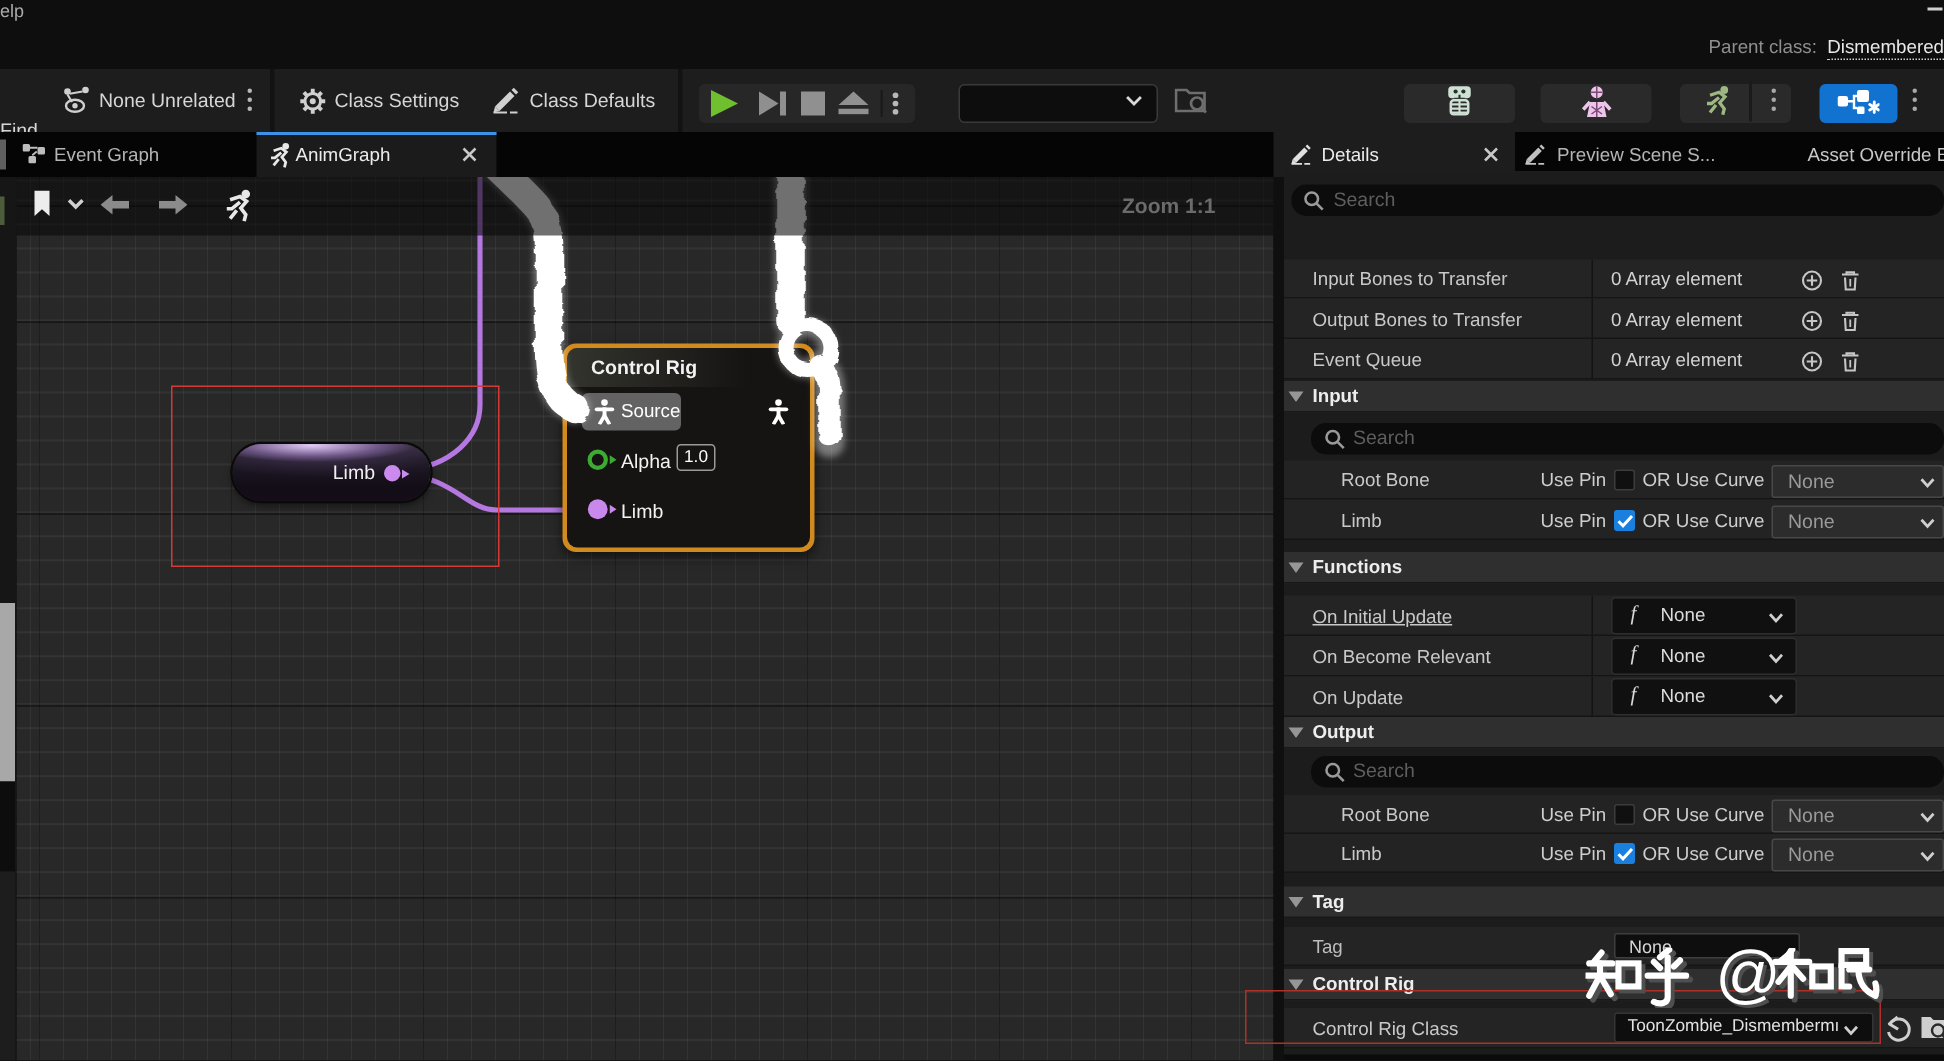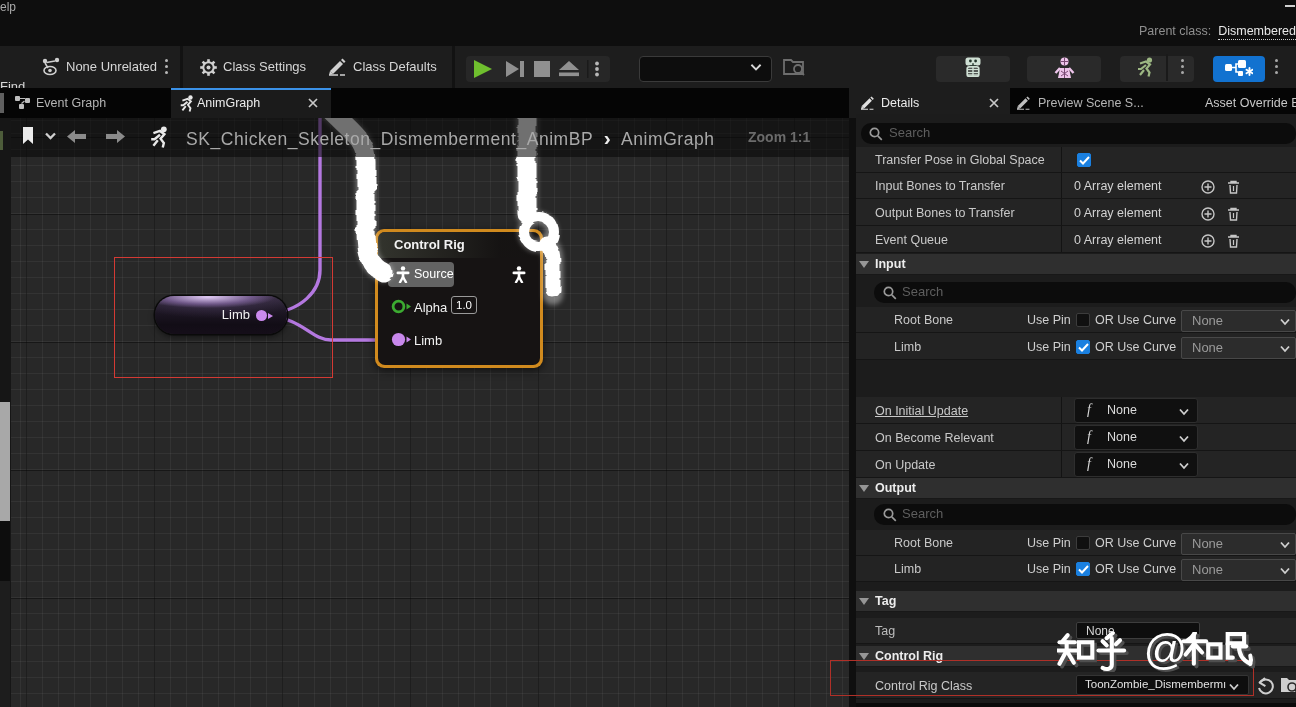--- a/index.html
+++ b/index.html
@@ -338,48 +338,39 @@
           <path d="M8 0 L8 4 H19 V9 H8 L8 13 L0 6.5 Z" fill="#8b8b8b"></path>
         </svg>
     <svg class="abs" style="left:95px;top:12px;" width="19" height="13" viewBox="0 0 19 13">
           <path d="M11 0 L11 4 H0 V9 H11 L11 13 L19 6.5 Z" fill="#8b8b8b"></path>
         </svg>
     <svg class="abs" style="left:138px;top:8px;" width="22" height="22" viewBox="0 0 20 20">
      <circle cx="13.5" cy="3" r="2.6" fill="#e8e8e8"></circle>
      <path d="M4 6.5 l6 -2 4 3 -3.5 4 3 4 -1 4" fill="none" stroke="#e8e8e8" stroke-width="2.2"></path>
      <path d="M10 8 l-5 4 -3 0 M8 13 l-4 5" fill="none" stroke="#e8e8e8" stroke-width="2.2"></path>
     </svg>
-    <span id="bctext">SK_Chicken_Skeleton_Dismemberment_AnimBP &nbsp;<span style="color:#ededed;font-weight:bold;font-size:21px;">›</span>&nbsp; AnimGraph</span>
     <span id="bczoom">Zoom 1:1</span>
   </div>
  </div>
  <div id="sliver">
    <div class="abs" style="left:0;top:13px;width:3px;height:19px;background:#4d5c3a;"></div>
    <div class="abs" style="left:0;top:284px;width:10px;height:119px;background:#a8a8a8;"></div>
    <div class="abs" style="left:0;top:403px;width:10px;height:60px;background:#0d0d0d;"></div>
    <div class="abs" style="left:0;top:463px;width:10px;height:126px;background:#1d1d1d;"></div>
  </div>
  <div id="split"></div>
 
  <div id="details">
   <div class="search" style="left:5px;top:9px;width:435px;">
     <svg class="abs" style="left:8px;top:4px;" width="14" height="14" viewBox="0 0 14 14">
           <circle cx="5.5" cy="5.5" r="4.2" fill="none" stroke="#9a9a9a" stroke-width="1.7"></circle>
           <path d="M8.8 8.8 l4 4" stroke="#9a9a9a" stroke-width="1.7"></path>
         </svg>
     <span class="ph">Search</span>
   </div>
-  <div class="drow" style="top:33px;height:26px;">
-    <span class="dlab" style="top:6px;">Transfer Pose in Global Space</span>
-        <div style="position:absolute;left:205px;top:0;bottom:0;width:1px;background:rgba(0,0,0,0.45);"></div>
-    <div class="cbox on" style="left:221px;top:6px;"></div>
-    <svg class="abs" style="left:223px;top:9px;" width="11" height="9" viewBox="0 0 11 9">
-          <path d="M1 4.5 L4 7.5 L10 1" fill="none" stroke="#fff" stroke-width="2"></path>
-        </svg>
-  </div>
   <div class="drow" style="top:59px;height:26px;">
     <span class="dlab" style="top:6px;">Input Bones to Transfer</span>
         <div style="position:absolute;left:205px;top:0;bottom:0;width:1px;background:rgba(0,0,0,0.45);"></div>
     <span class="valtxt" style="top:6px;">0 Array element</span>
     <svg class="abs" style="left:345px;top:7px;" width="14" height="14" viewBox="0 0 14 14">
           <circle cx="7" cy="7" r="6" fill="none" stroke="#c6c6c6" stroke-width="1.4"></circle>
           <path d="M7 3.5 v7 M3.5 7 h7" stroke="#c6c6c6" stroke-width="1.4"></path>
         </svg>
     <svg class="abs" style="left:371px;top:7px;" width="13" height="14" viewBox="0 0 13 14">
           <path d="M1 3 h11 M4 3 V1.5 h5 V3 M3 5 l0.5 8 h6 L10 5" fill="none" stroke="#c6c6c6" stroke-width="1.4"></path>
@@ -441,20 +432,24 @@
     <svg class="abs" style="left:222px;top:10px;" width="11" height="9" viewBox="0 0 11 9">
           <path d="M1 4.5 L4 7.5 L10 1" fill="none" stroke="#fff" stroke-width="2"></path>
         </svg>
     <span class="usepin" style="left:239px;top:7px;">OR Use Curve</span>
     <div class="ddnone" style="top:4px;">None
       <svg class="chev" style="left:98px;top:6px;" viewBox="0 0 10 10">
             <path d="M1 2.5 L5 7 L9 2.5" fill="none" stroke="#cfcfcf" stroke-width="1.8"></path>
           </svg>
     </div>
   </div>
+  <div class="dhead" style="top:254px;">
+        <div class="tri"></div>
+        <span>Functions</span>
+      </div>
   <div class="drow" style="top:283px;height:27px;">
     <span class="dlab" style="top:7px;text-decoration:underline;">On Initial Update</span>
         <div style="position:absolute;left:205px;top:0;bottom:0;width:1px;background:rgba(0,0,0,0.45);"></div>
     <div class="fcombo" style="top:1px;">
       <span style="position:absolute;left:12px;top:3px;font-size:14px;font-family:'Liberation Serif',serif;font-style:italic;color:#d8d8d8;">f</span>
       <span style="position:absolute;left:32px;top:4px;">None</span>
       <svg class="chev" style="left:104px;top:8px;" viewBox="0 0 10 10">
             <path d="M1 2.5 L5 7 L9 2.5" fill="none" stroke="#cfcfcf" stroke-width="1.8"></path>
           </svg>
     </div>

